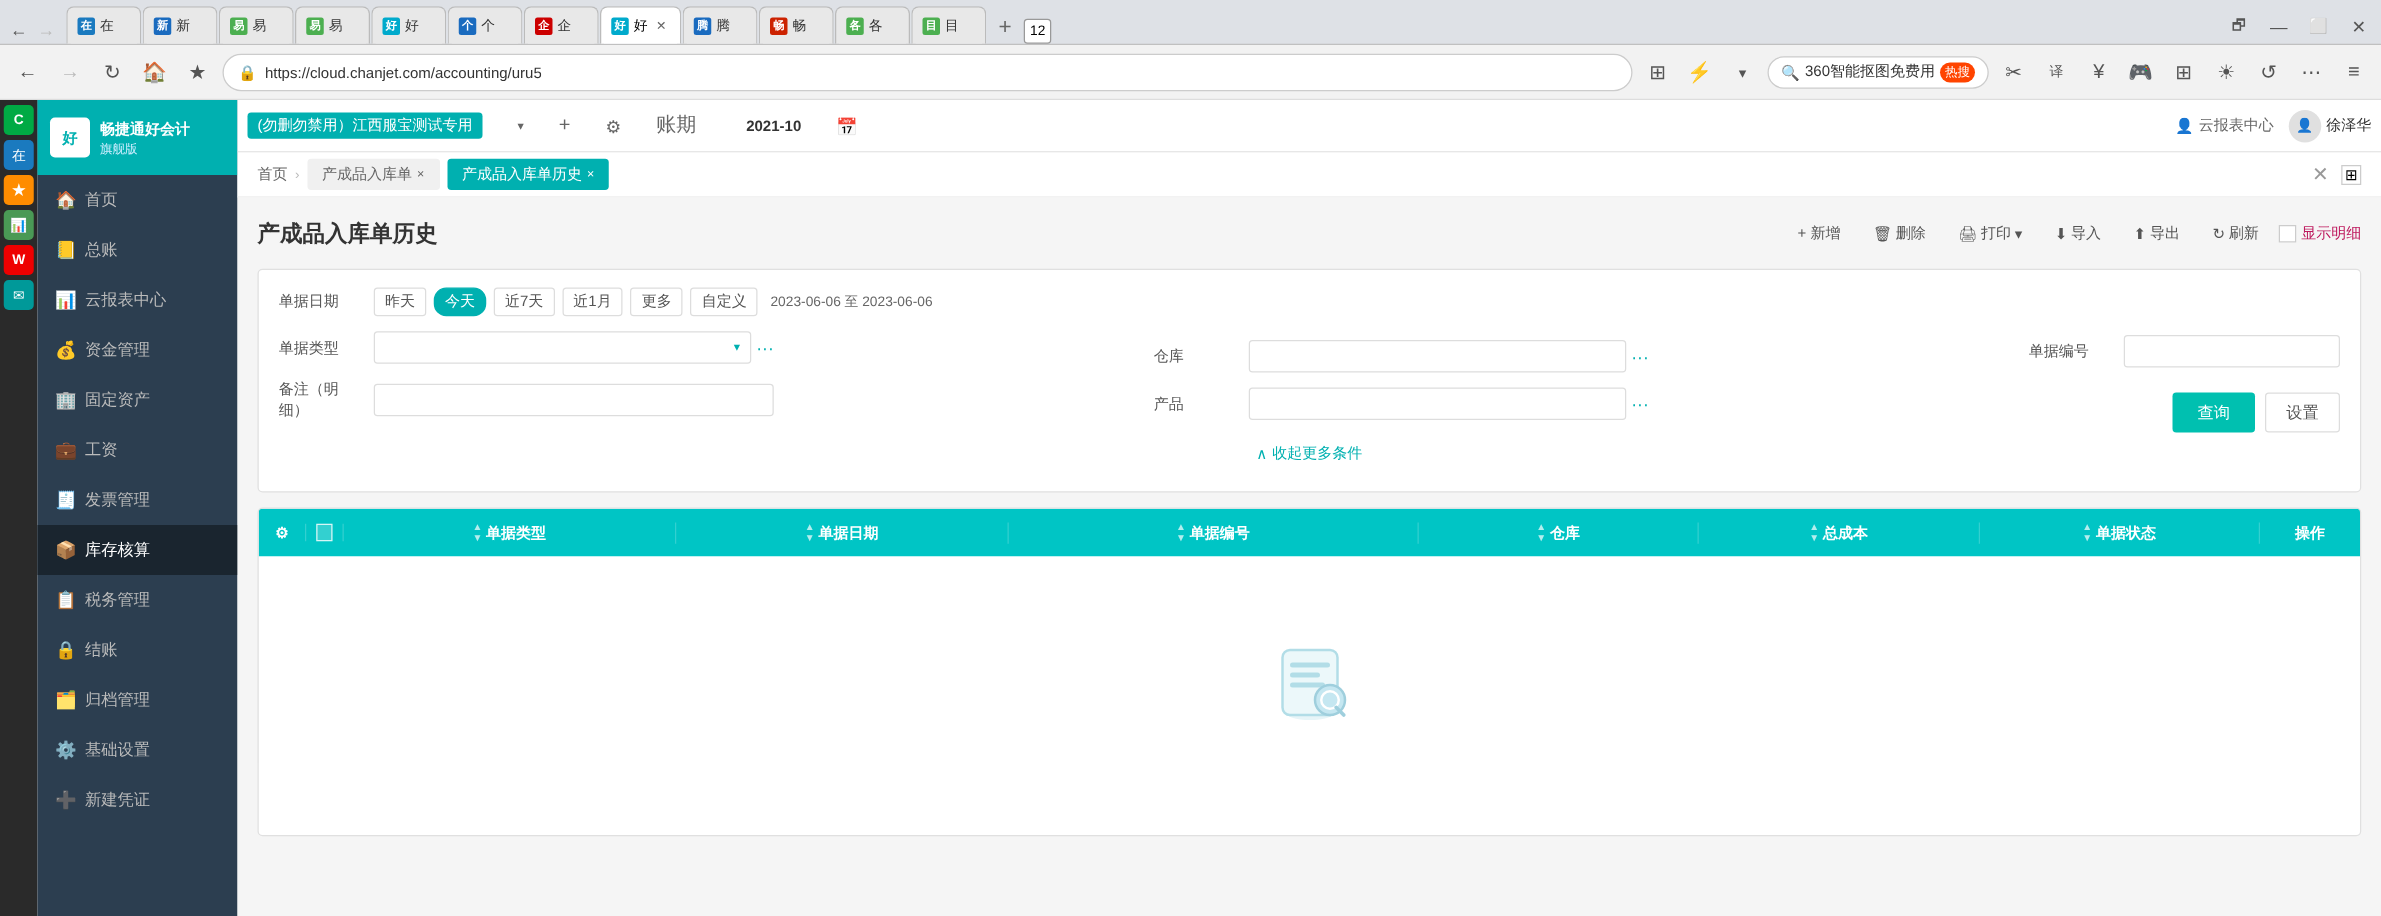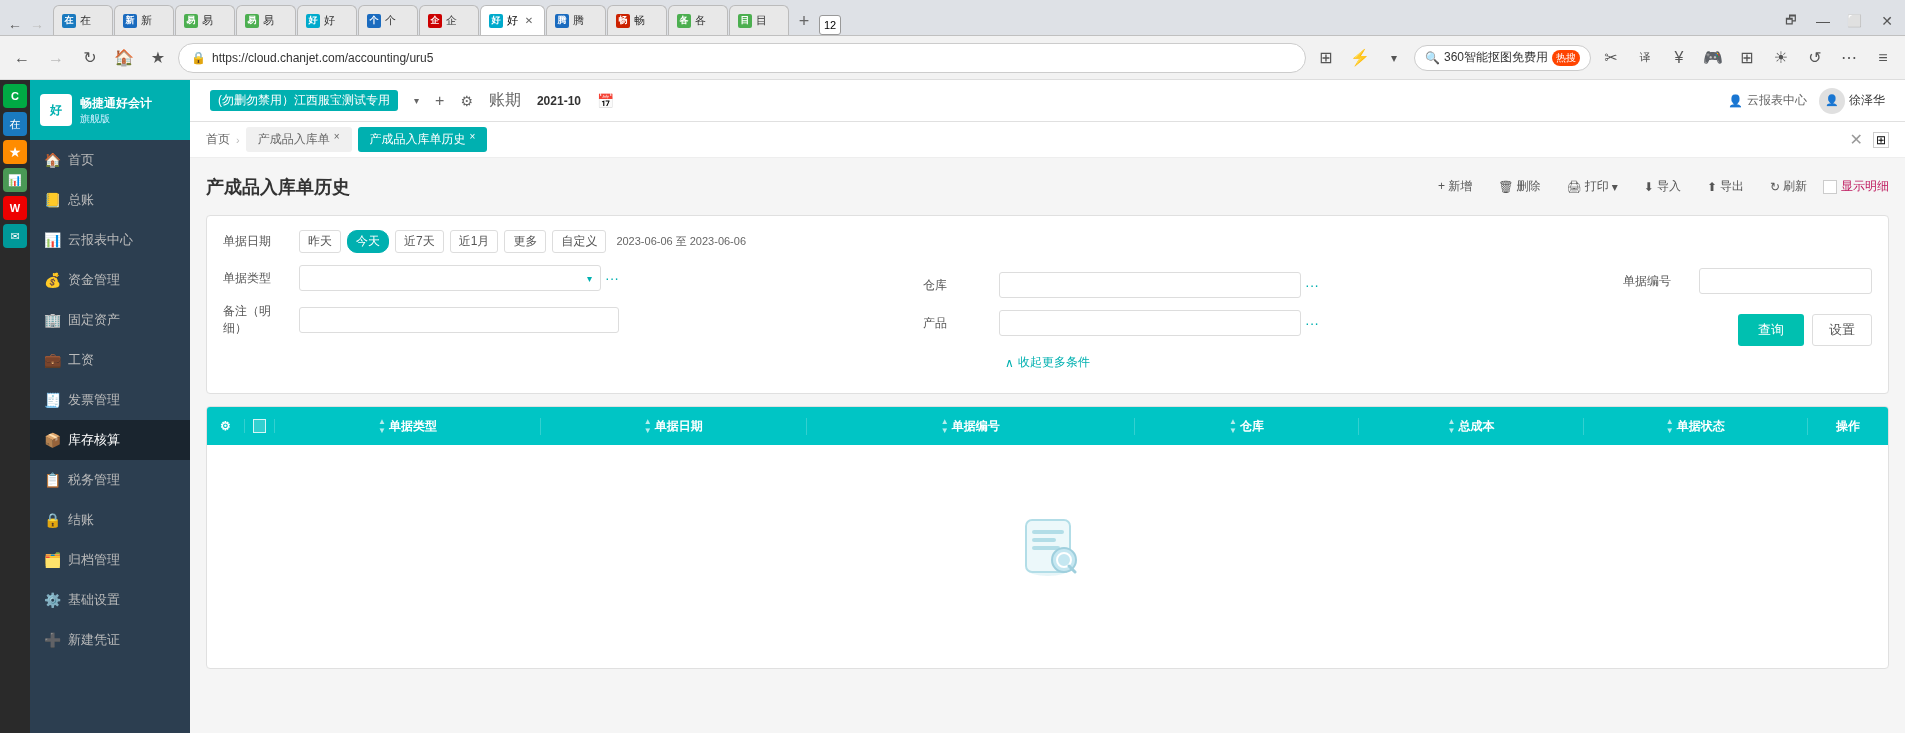--- a/index.html
+++ b/index.html
@@ -42,31 +42,31 @@
     .nav-sidebar { width: 160px; background: #2c3e50; flex-shrink: 0; display: flex; flex-direction: column; }
     .nav-brand { background: #00b0b0; height: 60px; display: flex; align-items: center; padding: 0 10px; gap: 8px; cursor: pointer; }
     .nav-item { display: flex; align-items: center; height: 40px; padding: 0 14px; gap: 8px; color: #bbb; cursor: pointer; font-size: 13px; }
     .nav-item.active { background: #1a252f; color: #fff; }
     .nav-item .nav-icon { width: 16px; text-align: center; font-size: 14px; }
 
     
     .main-content { flex: 1; background: #f5f5f5; display: flex; flex-direction: column; overflow: hidden; }
 
     
-    .app-header { background: #fff; height: 42px; display: flex; align-items: center; padding: 0 20px; gap: 16px; border-bottom: 1px solid #e0e0e0; flex-shrink: 0; }
+    .app-header { background: #fff; height: 42px; display: flex; align-items: center; padding: 0 8px; gap: 28px; border-bottom: 1px solid #e0e0e0; flex-shrink: 0; }
     .account-badge { background: #00b0b0; color: #fff; padding: 2px 8px; border-radius: 3px; font-size: 12px; }
     .header-right { margin-left: auto; display: flex; align-items: center; gap: 12px; }
     .ai-service { display: flex; align-items: center; gap: 4px; color: #666; font-size: 12px; cursor: pointer; }
     .user-avatar { width: 26px; height: 26px; border-radius: 50%; background: #e0e0e0; display: flex; align-items: center; justify-content: center; font-size: 11px; }
 
     
     .breadcrumb-bar { background: #fff; height: 36px; display: flex; align-items: center; padding: 0 16px; gap: 6px; border-bottom: 1px solid #eee; flex-shrink: 0; }
     .breadcrumb-item { color: #666; font-size: 12px; cursor: pointer; }
     .breadcrumb-sep { color: #bbb; font-size: 11px; }
-    .breadcrumb-tab { display: flex; align-items: flex-start; gap: 4px; padding: 4px 12px; background: #f0f0f0; border-radius: 3px; color: #666; font-size: 12px; cursor: pointer; }
+    .breadcrumb-tab { display: flex; align-items: center; gap: 4px; padding: 4px 12px; background: #f0f0f0; border-radius: 3px; color: #666; font-size: 12px; cursor: pointer; }
     .breadcrumb-tab.active { background: #00b0b0; color: #fff; }
     .breadcrumb-close { font-size: 10px; cursor: pointer; }
     .page-close-btn { margin-left: auto; color: #999; cursor: pointer; font-size: 16px; }
 
     
     .content-area { flex: 1; padding: 16px; overflow-y: auto; }
 
     
     .page-title-row { display: flex; align-items: center; margin-bottom: 16px; }
     .page-title { font-size: 18px; font-weight: bold; color: #333; }
@@ -303,21 +303,21 @@
     <div class="main-content">
 
       <div class="app-header">
         <div class="account-badge">(勿删勿禁用）江西服宝测试专用</div>
         <div style="display:flex;align-items:center;gap:2px;cursor:pointer;">
           <span style="font-size:10px;color:#666;">▾</span>
         </div>
         <div style="font-size:16px;color:#666;cursor:pointer;">+</div>
         <div style="font-size:14px;color:#666;cursor:pointer;">⚙</div>
         <span style="color:#666;font-size:16px;">账期</span>
-        <span style="color:#333;font-size:12px;font-weight:bold;">2021-10</span>
+        <span style="color:#333;font-size:12px;font-weight:bold;margin-left:12px;">2021-10</span>
         <div style="font-size:14px;cursor:pointer;">📅</div>
         <div class="header-right">
           <div class="ai-service">
             <span>👤</span>
             <span>云报表中心</span>
           </div>
           <div style="display:flex;align-items:center;gap:4px;cursor:pointer;">
             <div class="user-avatar">
               <span>👤</span>
             </div>

